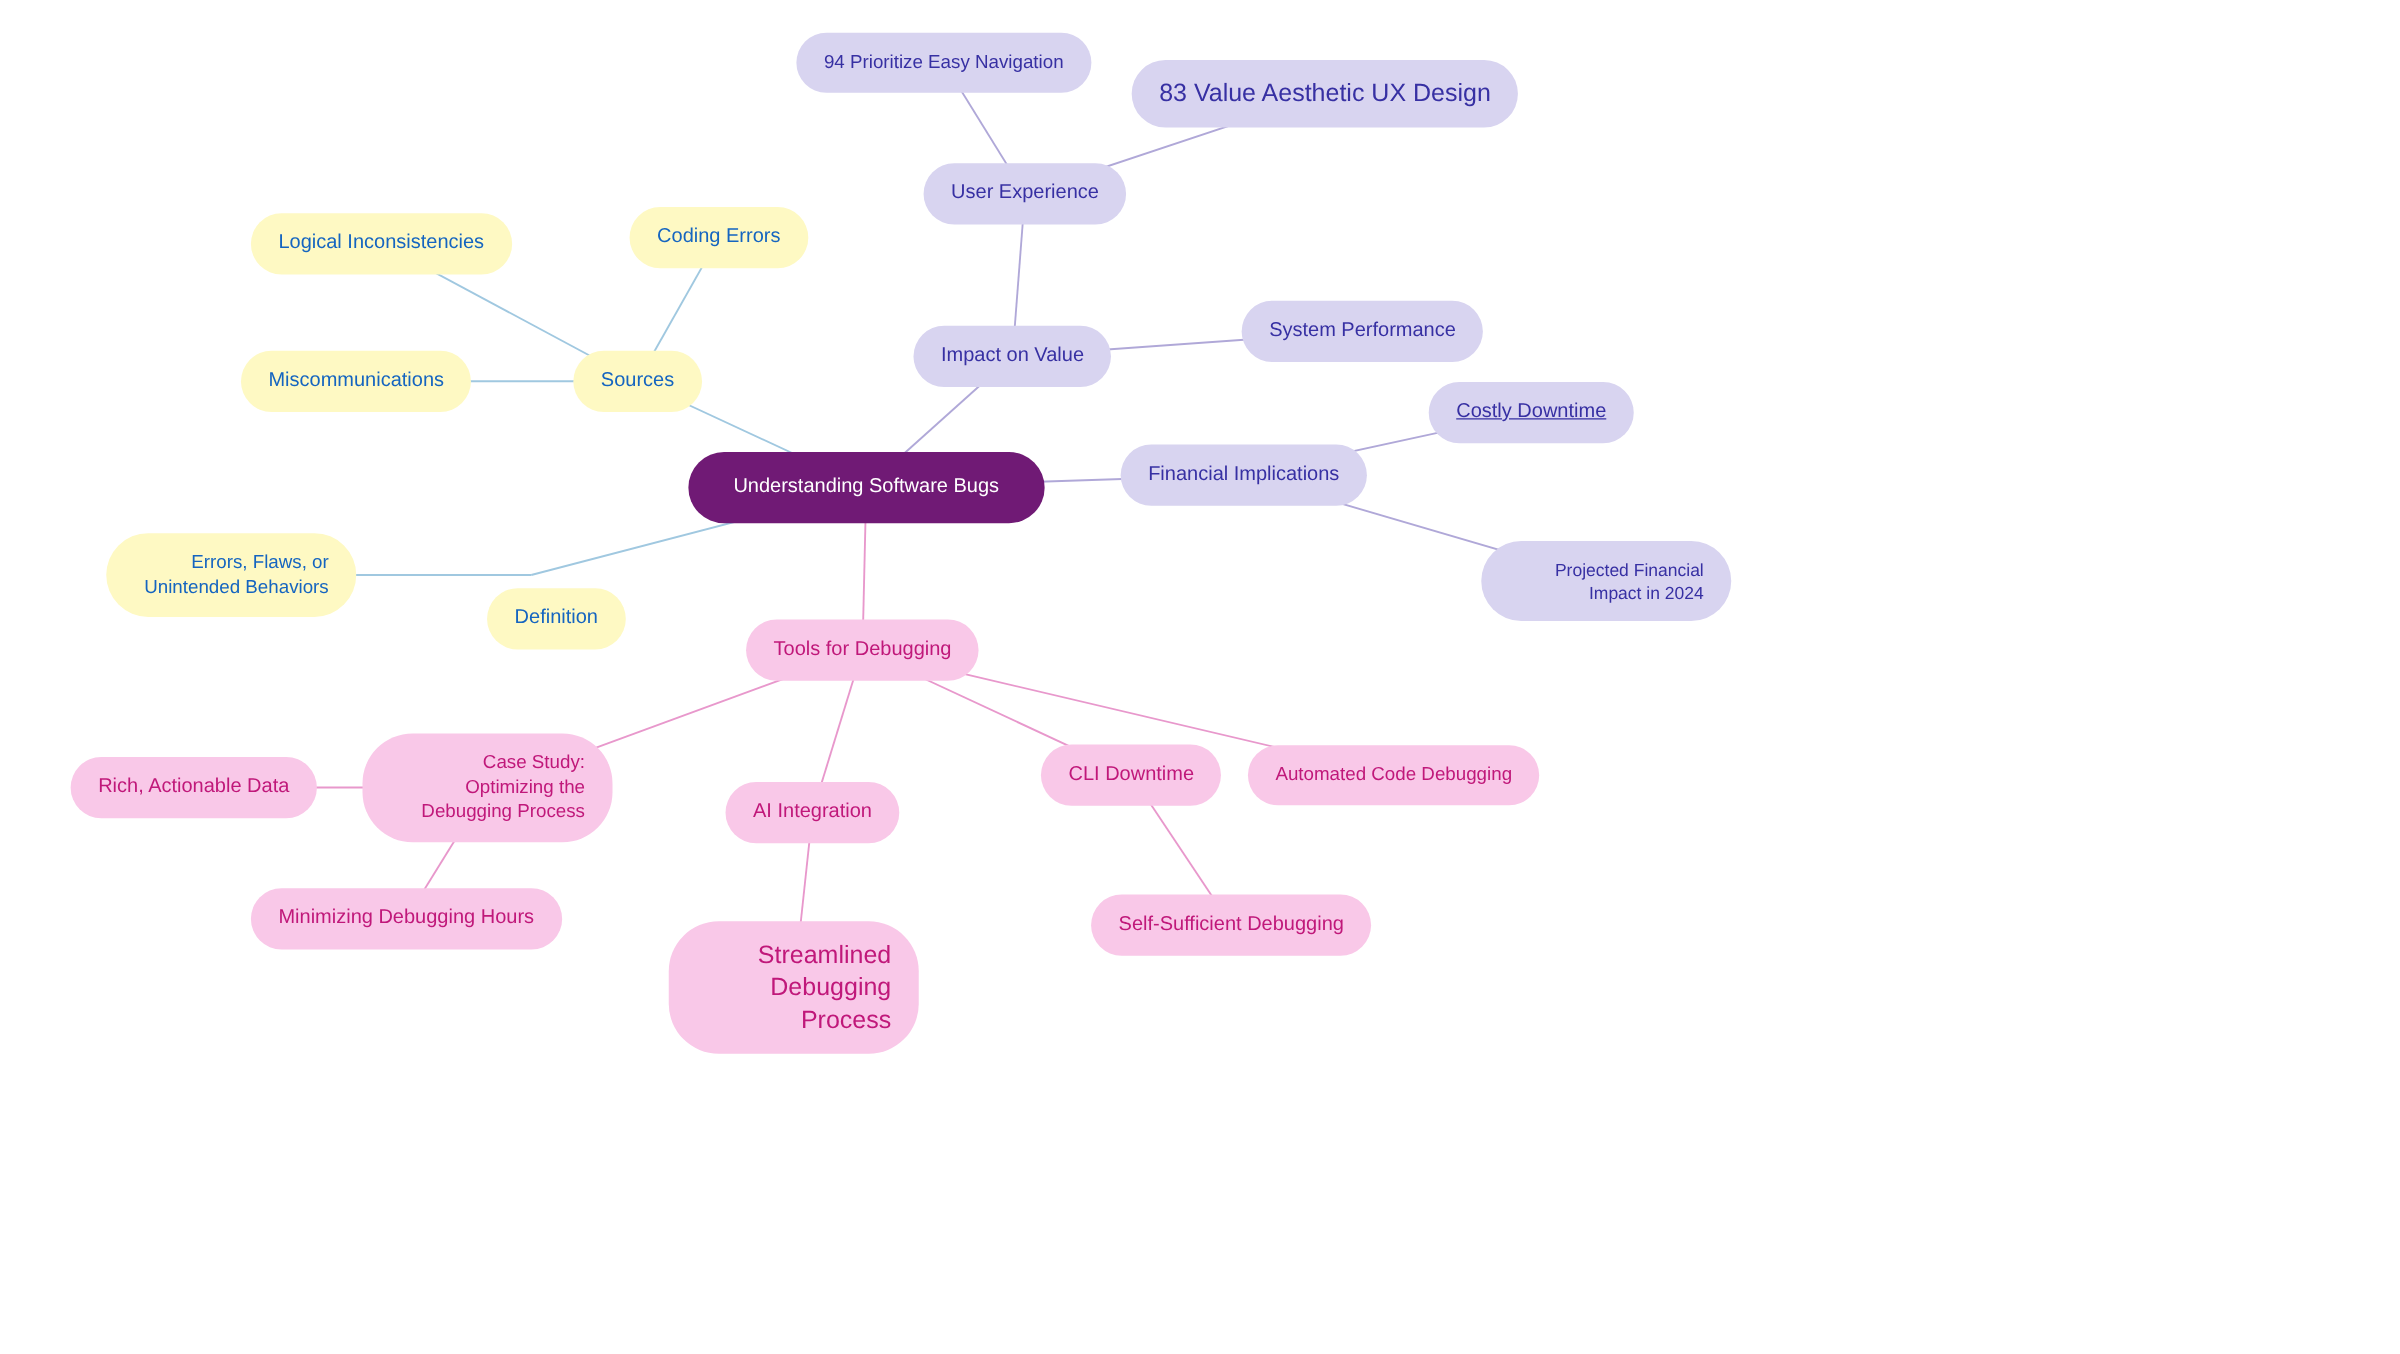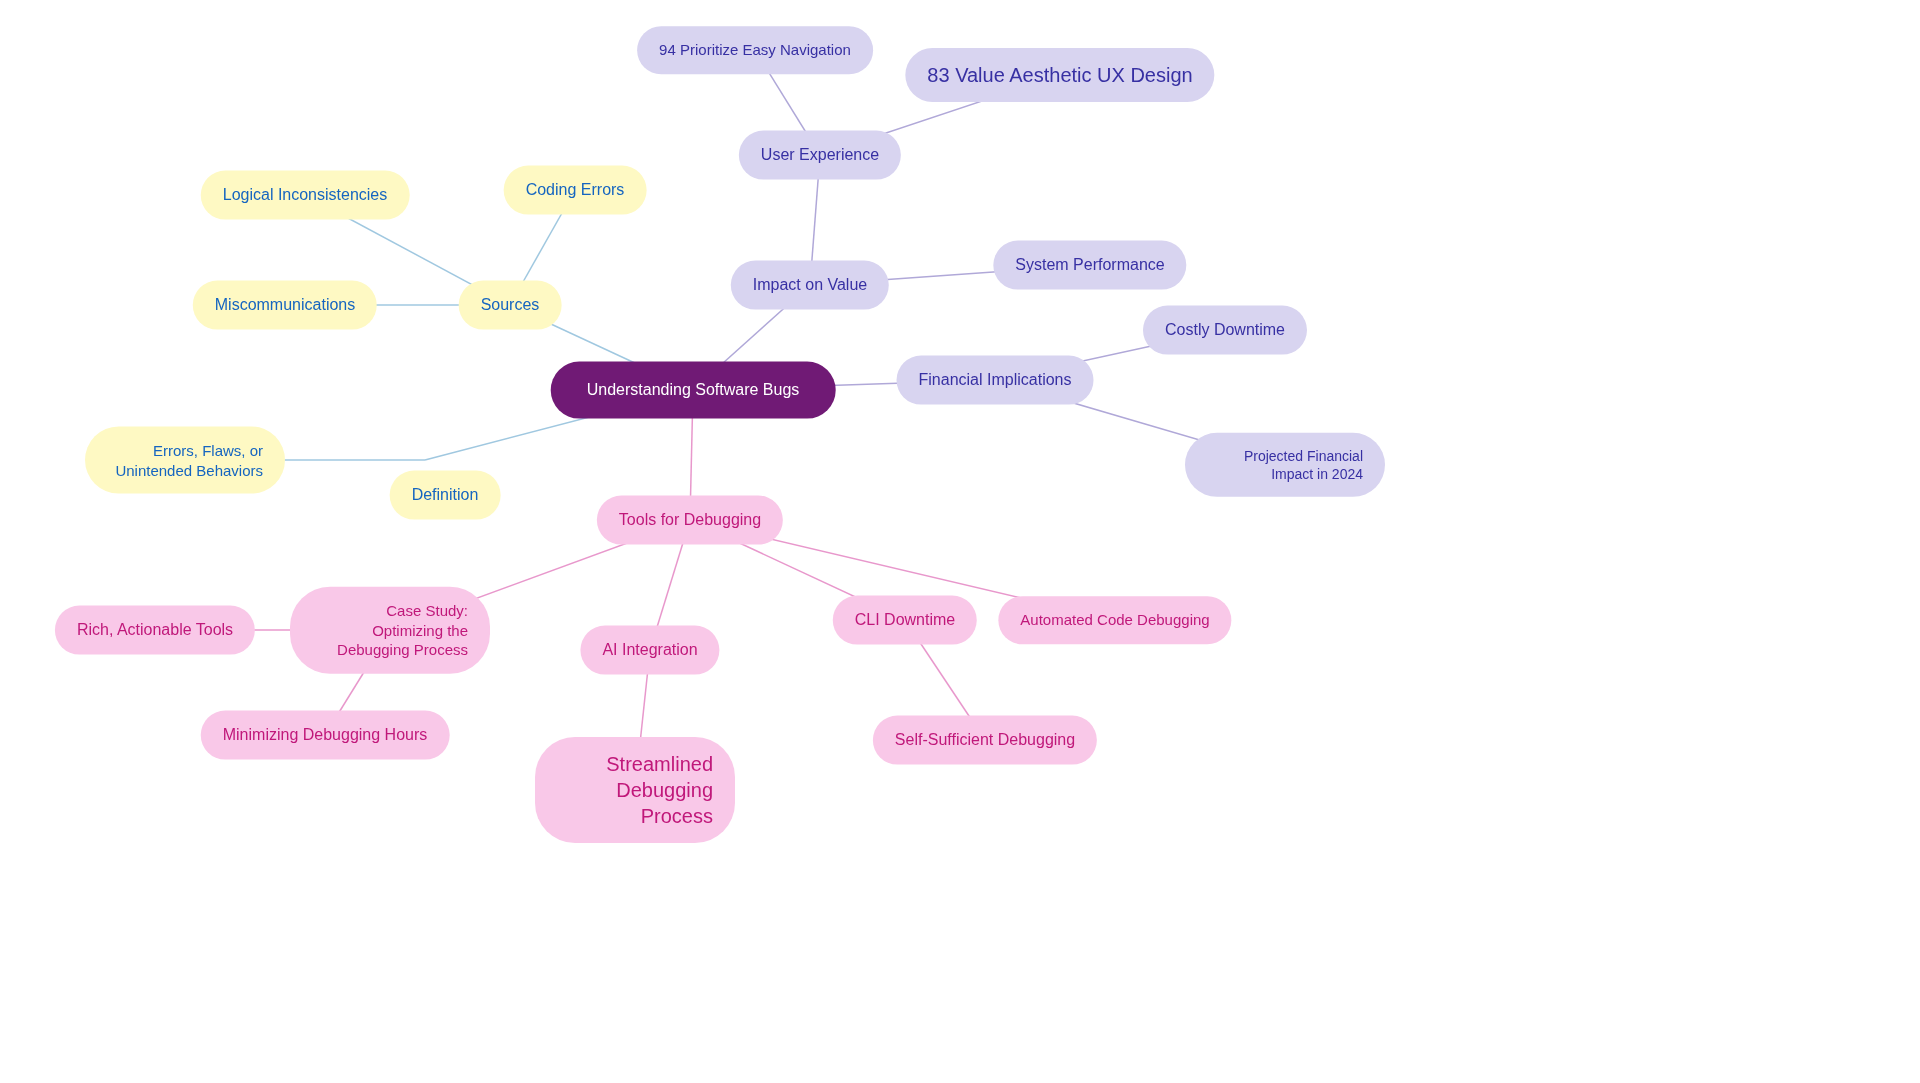--- a/index.html
+++ b/index.html
@@ -97,26 +97,26 @@
     <div class="node node-blue" style="left: 285px; top: 305px;">Miscommunications</div>
     <div class="node node-blue" style="left: 445px; top: 460px; margin-top: 35px;">Definition</div>
     <div class="node node-blue" style="left: 185px; top: 460px; max-width: 200px; font-size: 15px;">Errors, Flaws, or Unintended
 Behaviors</div>
     <div class="node node-purple" style="left: 810px; top: 285px;">Impact on Value</div>
     <div class="node node-purple" style="left: 820px; top: 155px;">User Experience</div>
     <div class="node node-purple" style="left: 755px; top: 50px; font-size: 15px;">94 Prioritize Easy Navigation</div>
     <div class="node node-purple" style="left: 1060px; top: 75px; font-size: 20px;">83 Value Aesthetic UX Design</div>
     <div class="node node-purple" style="left: 1090px; top: 265px;">System Performance</div>
     <div class="node node-purple" style="left: 995px; top: 380px;">Financial Implications</div>
-    <div class="node node-purple" style="left: 1225px; top: 330px;">Costly Downtime</div>
+    <div class="node node-purple" style="left: 1225px; top: 330px; text-decoration: underline;">Costly Downtime</div>
     <div class="node node-purple" style="left: 1285px; top: 465px; max-width: 200px; font-size: 14px;">Projected Financial Impact in 2024</div>
     <div class="node node-pink" style="left: 690px; top: 520px;">Tools for Debugging</div>
     <div class="node node-pink" style="left: 390px; top: 630px; max-width: 200px; font-size: 15px;">Case Study: Optimizing the
 Debugging Process</div>
-    <div class="node node-pink" style="left: 155px; top: 630px;">Rich, Actionable Tools</div>
+    <div class="node node-pink" style="left: 155px; top: 630px;">Rich, Actionable Data</div>
     <div class="node node-pink" style="left: 325px; top: 735px;">Minimizing Debugging Hours</div>
     <div class="node node-pink" style="left: 650px; top: 650px;">AI Integration</div>
     <div class="node node-pink" style="left: 635px; top: 790px; max-width: 200px; font-size: 20px;">Streamlined Debugging
 Process</div>
     <div class="node node-pink" style="left: 905px; top: 620px;">CLI Downtime</div>
     <div class="node node-pink" style="left: 1115px; top: 620px; font-size: 15px;">Automated Code Debugging</div>
     <div class="node node-pink" style="left: 985px; top: 740px;">Self-Sufficient Debugging</div>
   </div>
 
 </body></html>

